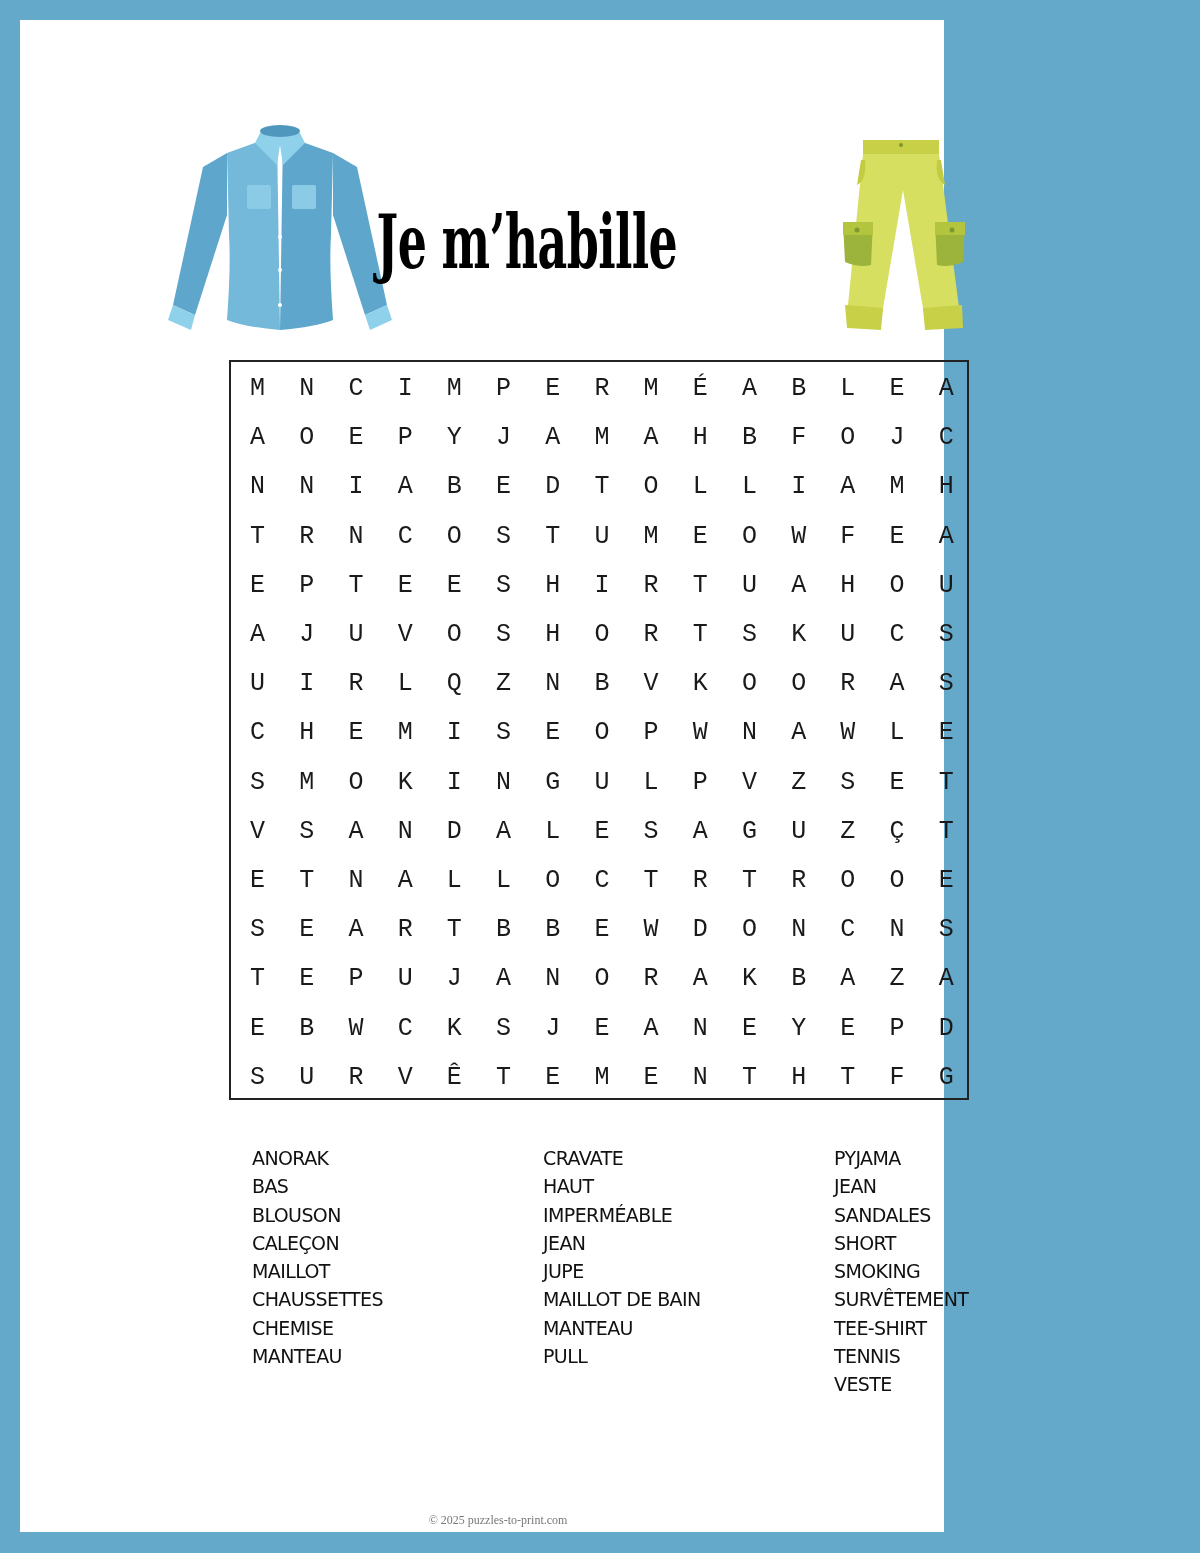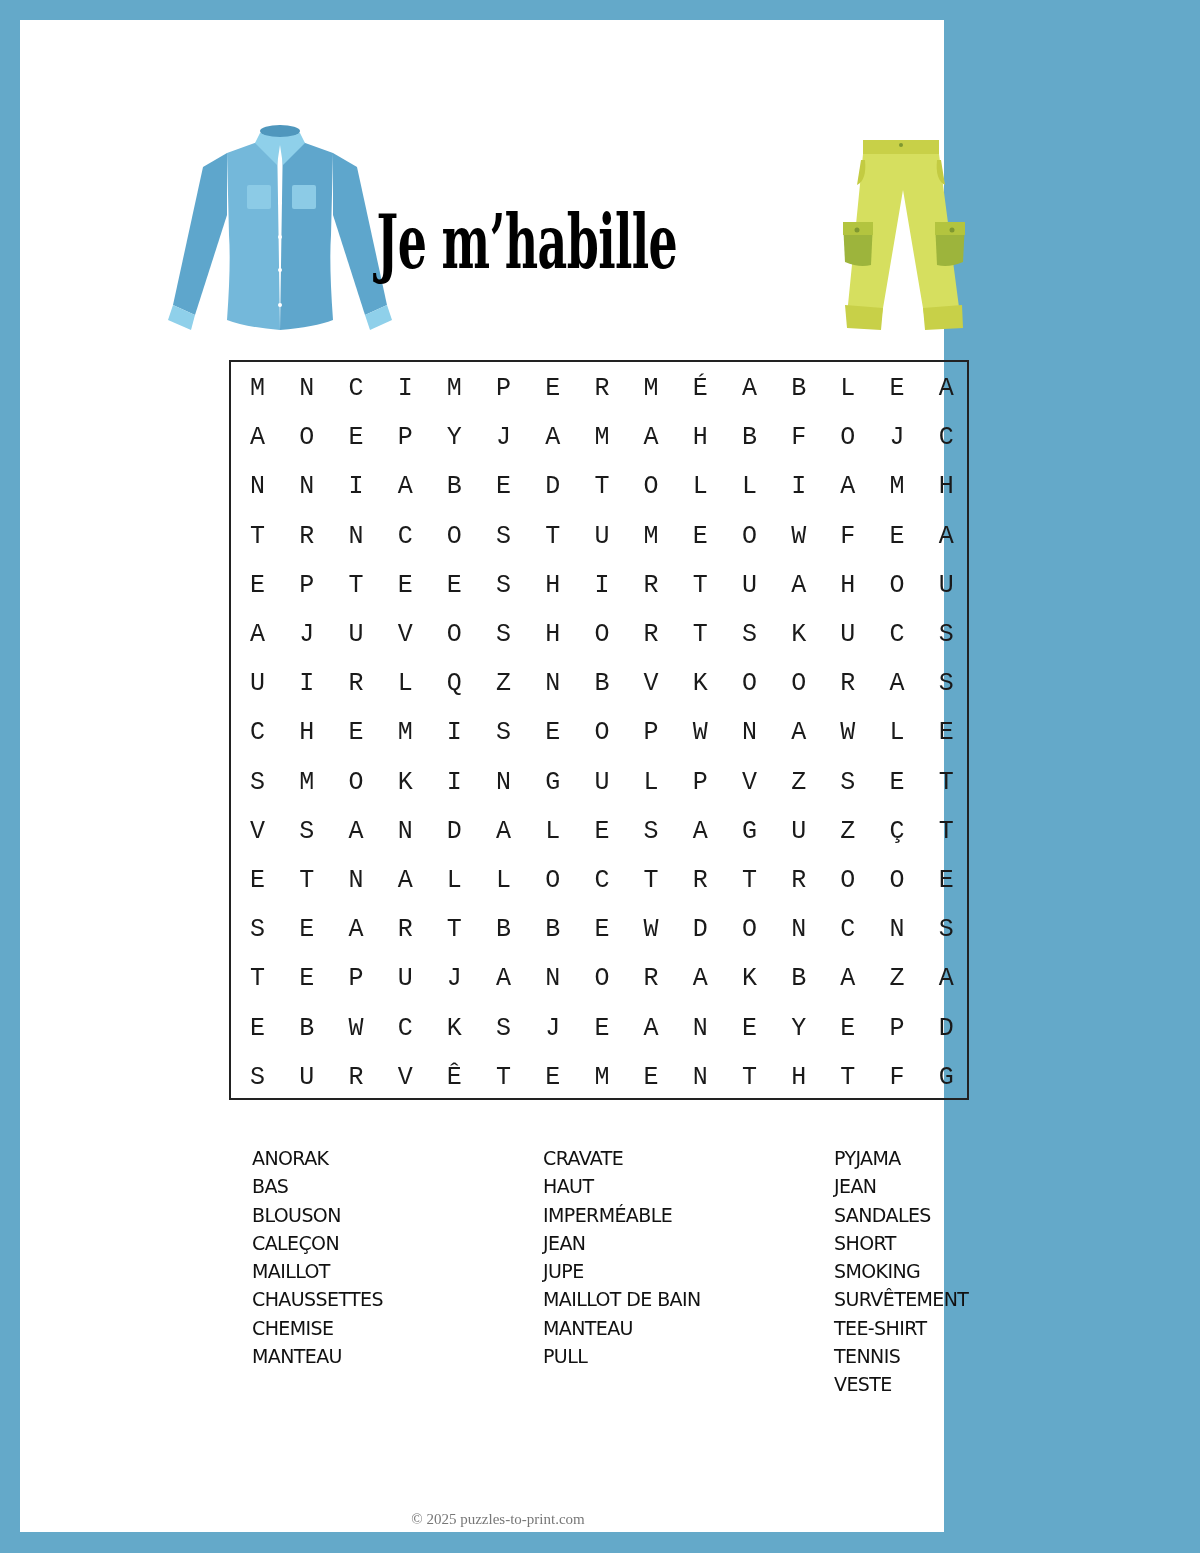--- a/index.html
+++ b/index.html
@@ -70,21 +70,21 @@
     line-height: 28.3px;
     color: #111;
     letter-spacing: -0.6px;
   }
   .footer {
     position: absolute;
     left: 0; right: 0;
     bottom: 4px;
     text-align: center;
     font-family: "Liberation Serif", "DejaVu Serif", serif;
-    font-size: 15px;
+    font-size: 12px;
     color: #777;
     margin-left: 32px;
   }
 </style>
 </head>
 <body>
 
 <div class="page">
 
   <svg class="shirt" viewBox="0 0 230 220">

